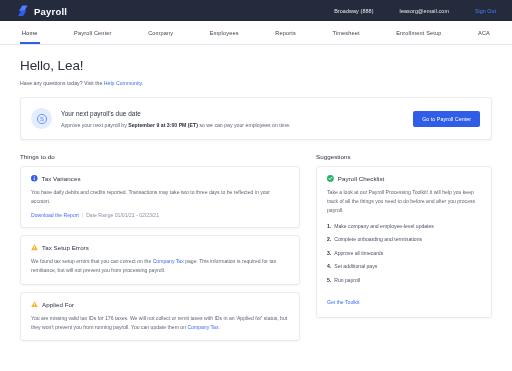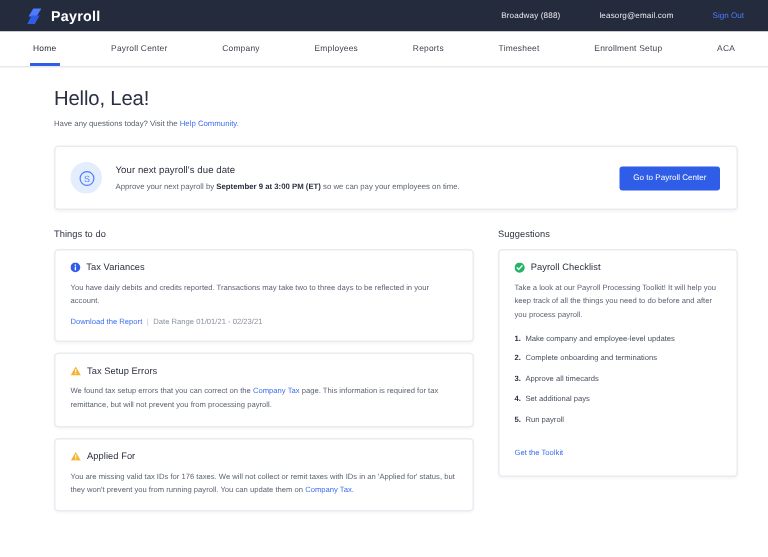--- a/index.html
+++ b/index.html
@@ -90,21 +90,21 @@
     content: "";
     position: absolute;
     left: 0; right: 0;
     bottom: 0;
     height: 1.6px;
     background: #2f5de8;
   }
 
   
   .page {
-    padding: 13px 20px 0 36px;
+    padding: 13px 20px 0 20px;
   }
   .greeting {
     font-size: 13.5px;
     font-weight: normal;
     color: #2b3040;
     letter-spacing: -0.1px;
   }
   .subgreeting {
     margin-top: 7px;
     font-size: 5.2px;

